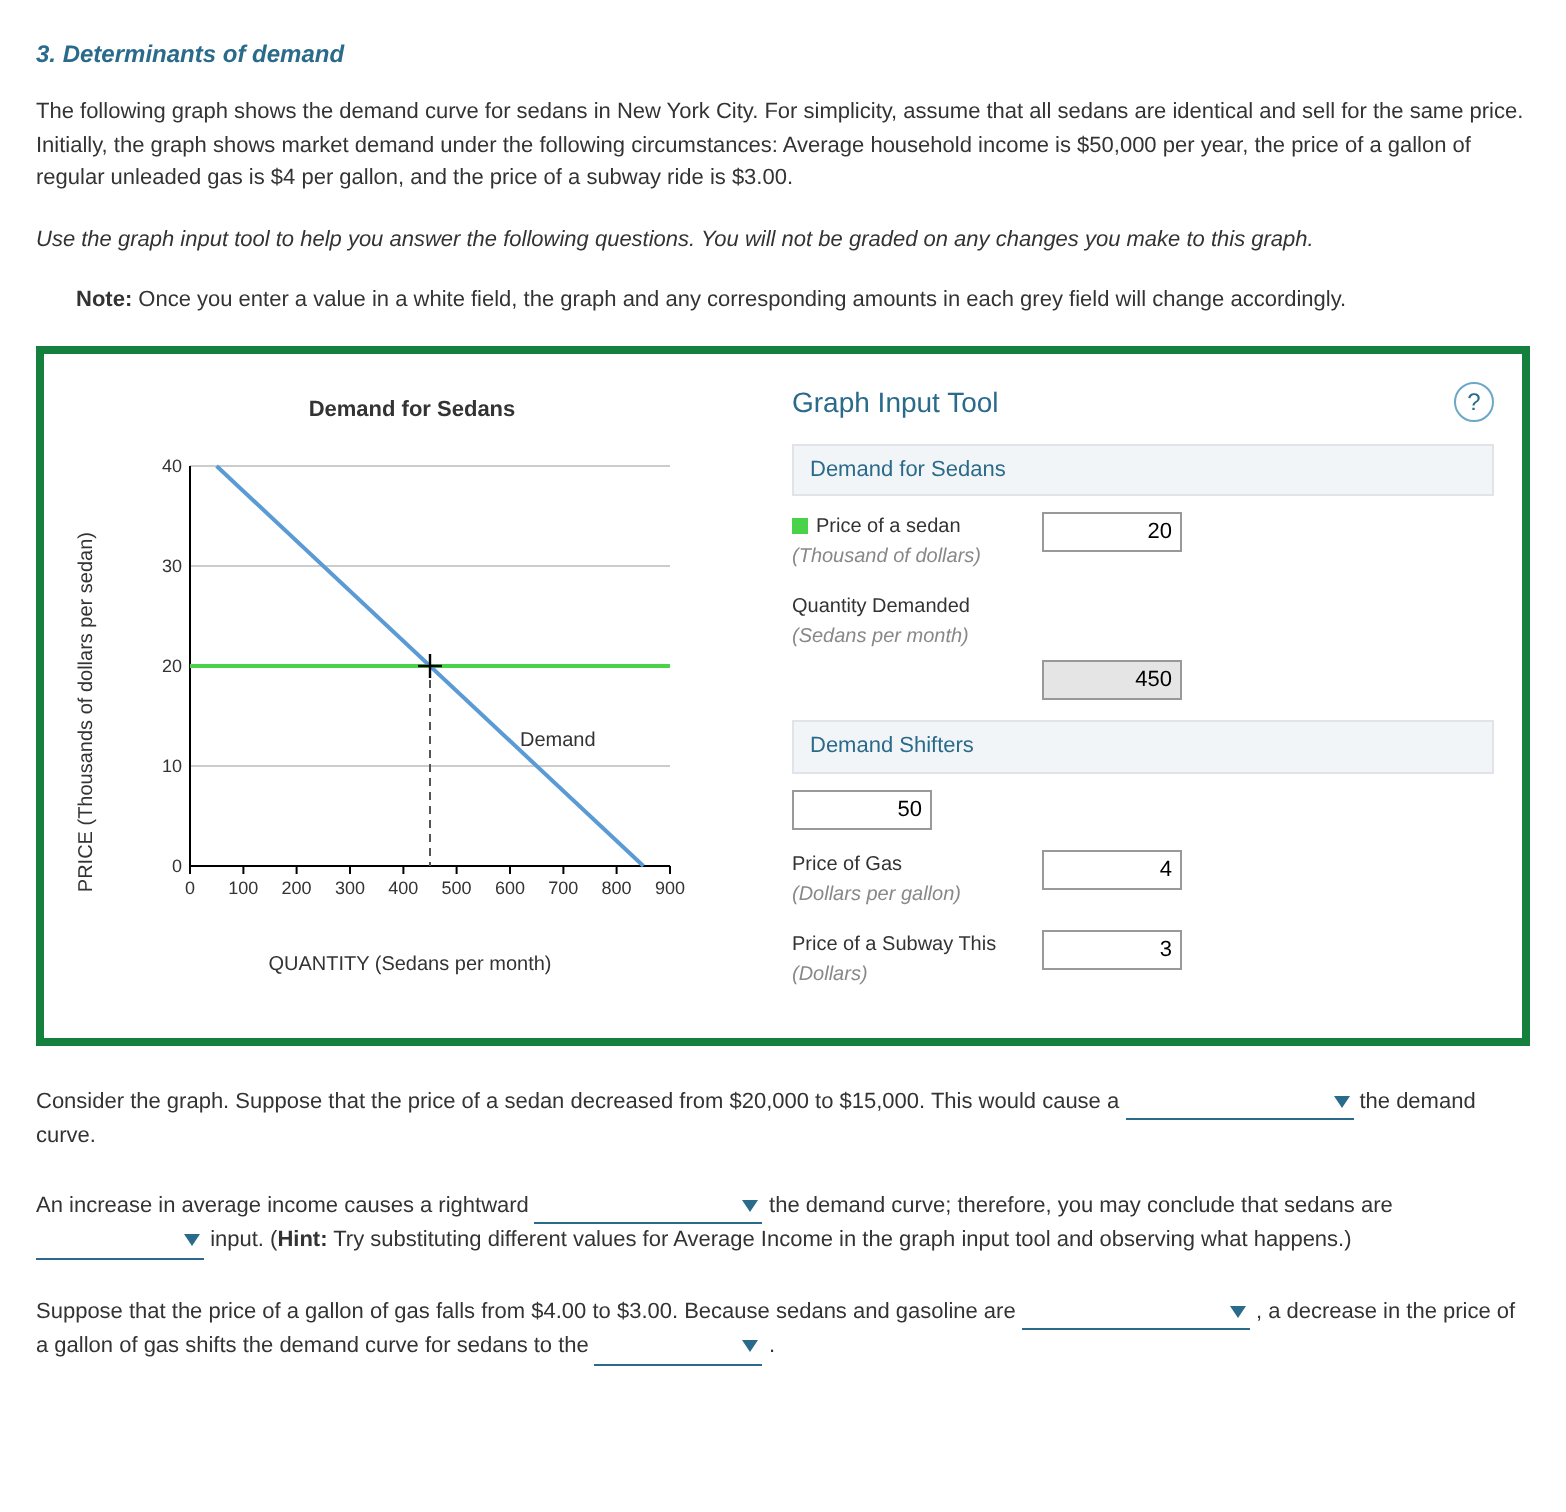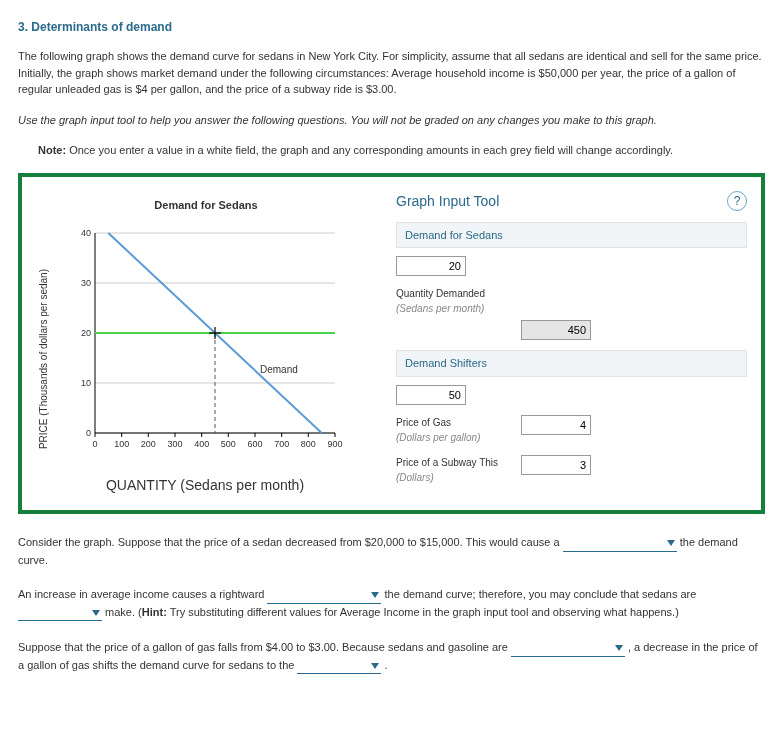--- a/index.html
+++ b/index.html
@@ -9,20 +9,21 @@
     margin: 0;
     padding: 18px;
     width: 747px;
     line-height: 1.5;
   }
   .heading {
     color: #2a6a8a;
     font-weight: bold;
     font-size: 12px;
     margin-bottom: 12px;
+    font-style: italic;
   }
   p { margin: 0 0 14px 0; }
   .instr { font-style: italic; }
   .note-label { font-weight: bold; padding-left: 20px; }
   .panel {
     border: 4px solid #15803d;
     padding: 14px;
     margin: 10px 0 20px 0;
     display: flex;
   }
@@ -37,21 +38,21 @@
   .chart-wrap { display: flex; align-items: center; }
   .ylabel {
     writing-mode: vertical-rl;
     transform: rotate(180deg);
     font-size: 10px;
     text-align: center;
     margin-right: 4px;
   }
   .plot-box { }
   svg { display:block; }
-  .xlabel { font-size: 14px; text-align: center; margin-top:2px; }
+  .xlabel { font-size: 10px; text-align: center; margin-top:2px; }
   .tool-hdr {
     color: #2a6a8a;
     font-size: 14px;
     display:flex;
     justify-content:space-between;
     align-items:center;
     margin-bottom:10px;
   }
   .help {
     width:18px; height:18px; border:1px solid #6ba7c7; border-radius:50%;
@@ -175,20 +176,24 @@
 
   <div class="right-col">
     <div class="tool-hdr">
       <span>Graph Input Tool</span>
       <span class="help">?</span>
     </div>
 
     <div class="section-hdr">Demand for Sedans</div>
 
     <div class="row">
+      <div class="lbl">
+        <span class="swatch"></span><span>Price of a sedan</span><br>
+        <span class="sub">(Thousand of dollars)</span>
+      </div>
       <input value="20" style="">
     </div>
 
     <div class="row">
       <div class="lbl">
         <span>Quantity Demanded</span><br>
         <span class="sub">(Sedans per month)</span>
       </div>
       <input readonly="" value="450" style="">
     </div>
@@ -221,21 +226,21 @@
   <span>Consider the graph. Suppose that the price of a sedan decreased from $20,000 to $15,000. This would cause a </span>
   <span class="dd"><span class="caret"></span></span>
   <span> the demand curve.</span>
 </div>
 
 <div class="qblock">
   <span>An increase in average income causes a rightward </span>
   <span class="dd"><span class="caret"></span></span>
   <span> the demand curve; therefore, you may conclude that sedans are </span>
   <span class="dd" style="min-width:80px"><span class="caret"></span></span>
-  <span> make. (</span><b>Hint:</b><span> Try substituting different values for Average Income in the graph input tool and observing what happens.)</span>
+  <span> input. (</span><b>Hint:</b><span> Try substituting different values for Average Income in the graph input tool and observing what happens.)</span>
 </div>
 
 <div class="qblock">
   <span>Suppose that the price of a gallon of gas falls from $4.00 to $3.00. Because sedans and gasoline are </span>
   <span class="dd"><span class="caret"></span></span>
   <span> , a decrease in the price of a gallon of gas shifts the demand curve for sedans to the </span>
   <span class="dd" style="min-width:80px"><span class="caret"></span></span>
   <span> .</span>
 </div>
 

